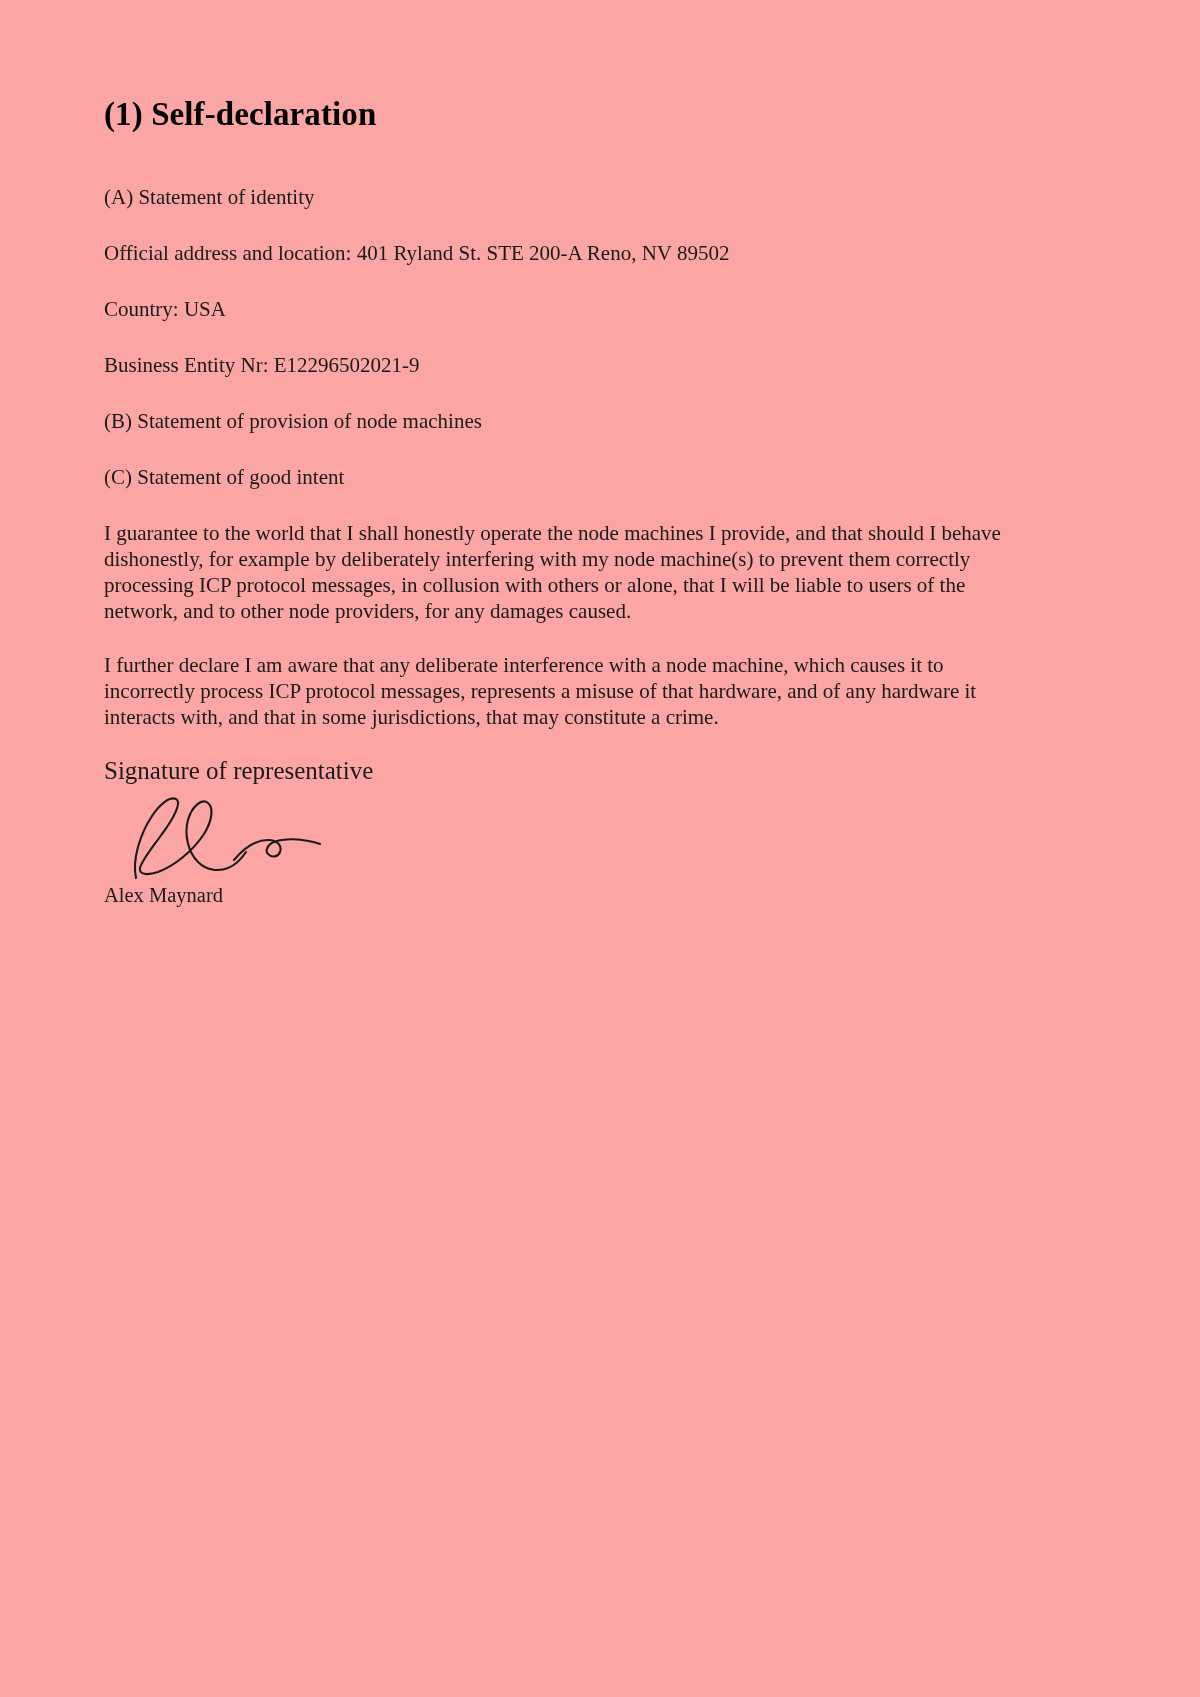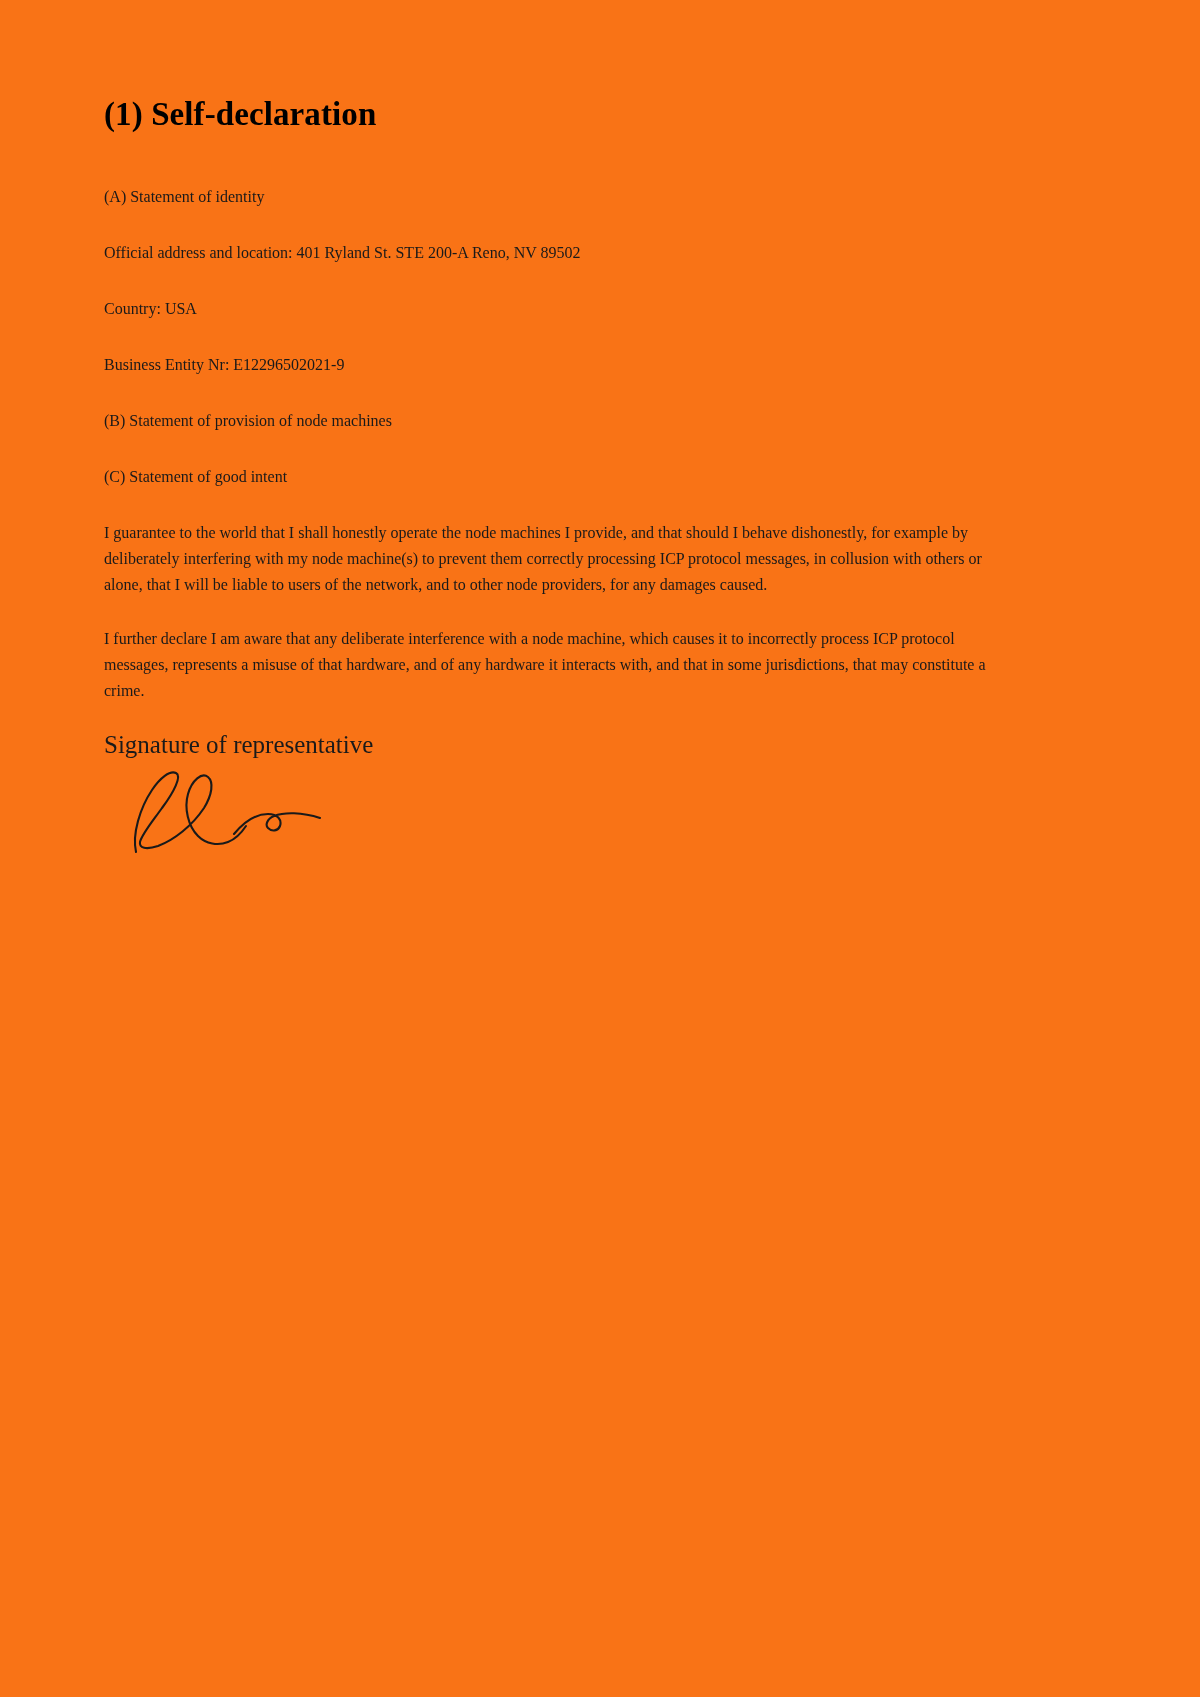--- a/index.html
+++ b/index.html
@@ -11,34 +11,34 @@
     width: 1200px;
     height: 1697px;
     font-family: "Liberation Serif", "DejaVu Serif", serif;
     color: #111111;
     -webkit-font-smoothing: antialiased;
   }
   .page {
     position: relative;
     width: 1200px;
     height: 1697px;
-    background: #f97316;
+    background: #fca5a5;
     box-sizing: border-box;
     padding: 96px 178px 0 104px;
   }
   .doc-title {
     font-size: 33px;
     font-weight: bold;
     letter-spacing: 0.1px;
     margin: 0 0 50px 0;
     line-height: 1.15;
     color: #000000;
   }
   p.para {
-    font-size: 16px;
+    font-size: 21px;
     line-height: 26px;
     margin: 0 0 30px 0;
     color: #1a1a1a;
     text-align: left;
   }
   p.para.section-label {
     margin-bottom: 30px;
   }
   p.block {
     margin-bottom: 28px;
@@ -97,14 +97,15 @@
 
   <p class="sig-label">Signature of representative</p>
 
   <div class="signature-wrap">
     <svg width="230" height="92" viewBox="0 0 230 92" fill="none" xmlns="http://www.w3.org/2000/svg">
       <path d="M14 88 C10 70, 18 44, 30 26 C38 14, 48 6, 54 9 C60 12, 52 28, 40 44 C30 58, 20 70, 18 78 C17 84, 24 86, 36 82 C52 76, 70 62, 82 44 C90 31, 92 18, 86 13 C80 8, 70 16, 66 30 C62 44, 66 62, 76 72 C84 80, 96 82, 106 78 C114 75, 120 68, 124 62" stroke="#1a1a1a" stroke-width="2.1" stroke-linecap="round" stroke-linejoin="round"></path>
       <path d="M112 70 C122 58, 134 50, 146 50 C156 50, 160 56, 158 62 C156 67, 150 68, 146 64 C143 61, 145 55, 152 52 C162 48, 180 48, 198 54" stroke="#1a1a1a" stroke-width="2.1" stroke-linecap="round" stroke-linejoin="round"></path>
     </svg>
   </div>
 
+  <p class="sig-name">Alex Maynard</p>
 
 </div>
 
 </body></html>

